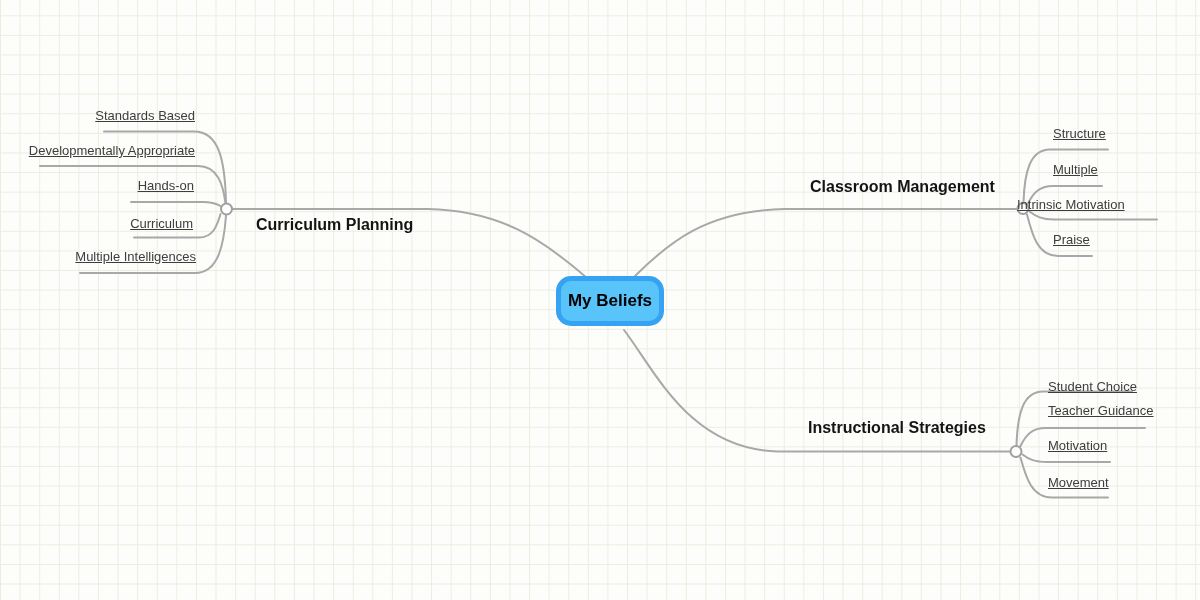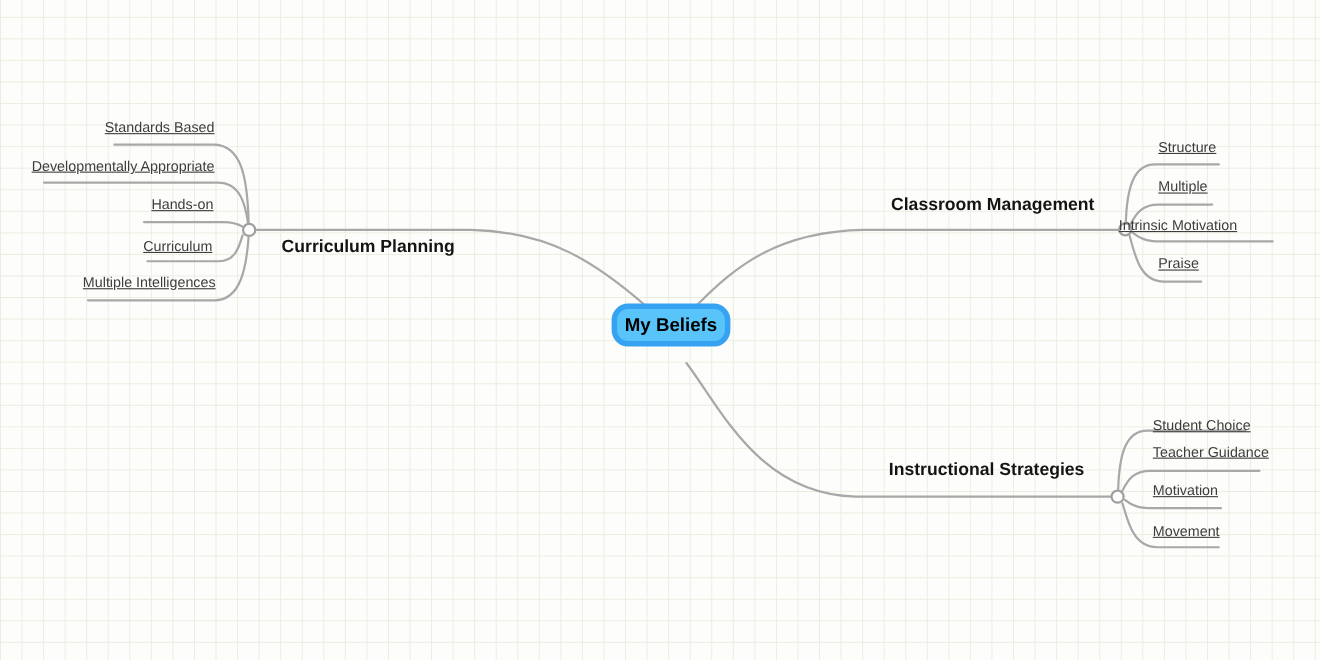--- a/index.html
+++ b/index.html
@@ -57,21 +57,21 @@
     color: #141414;
     white-space: nowrap;
     line-height: 16px;
     cursor: text;
   }
   .central-node {
     position: absolute;
     left: 556px;
     top: 276px;
     width: 108px;
-    height: 39px;
+    height: 50px;
     box-sizing: border-box;
     background: #58c4f9;
     border: 5px solid #35a3f1;
     border-radius: 15px;
     display: flex;
     align-items: center;
     justify-content: center;
     font-size: 17px;
     font-weight: bold;
     color: #000000;

